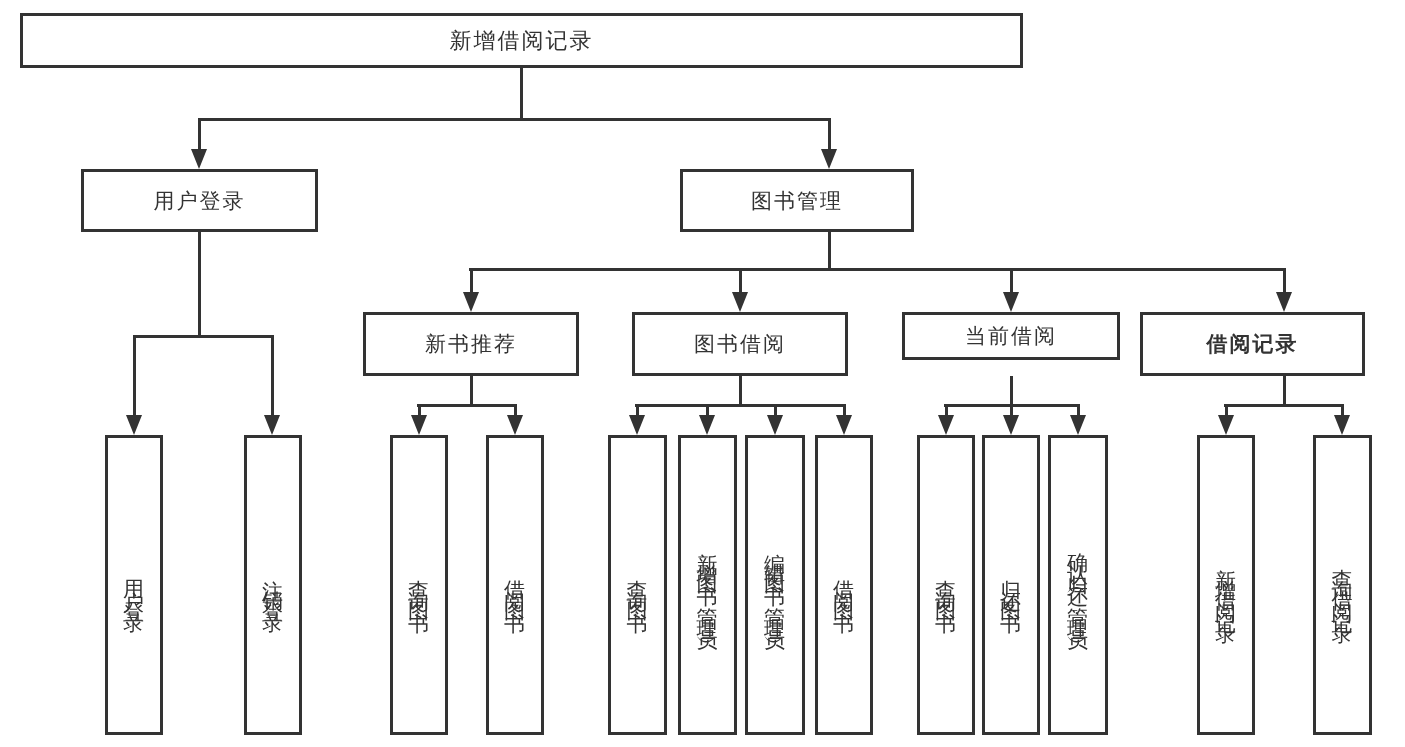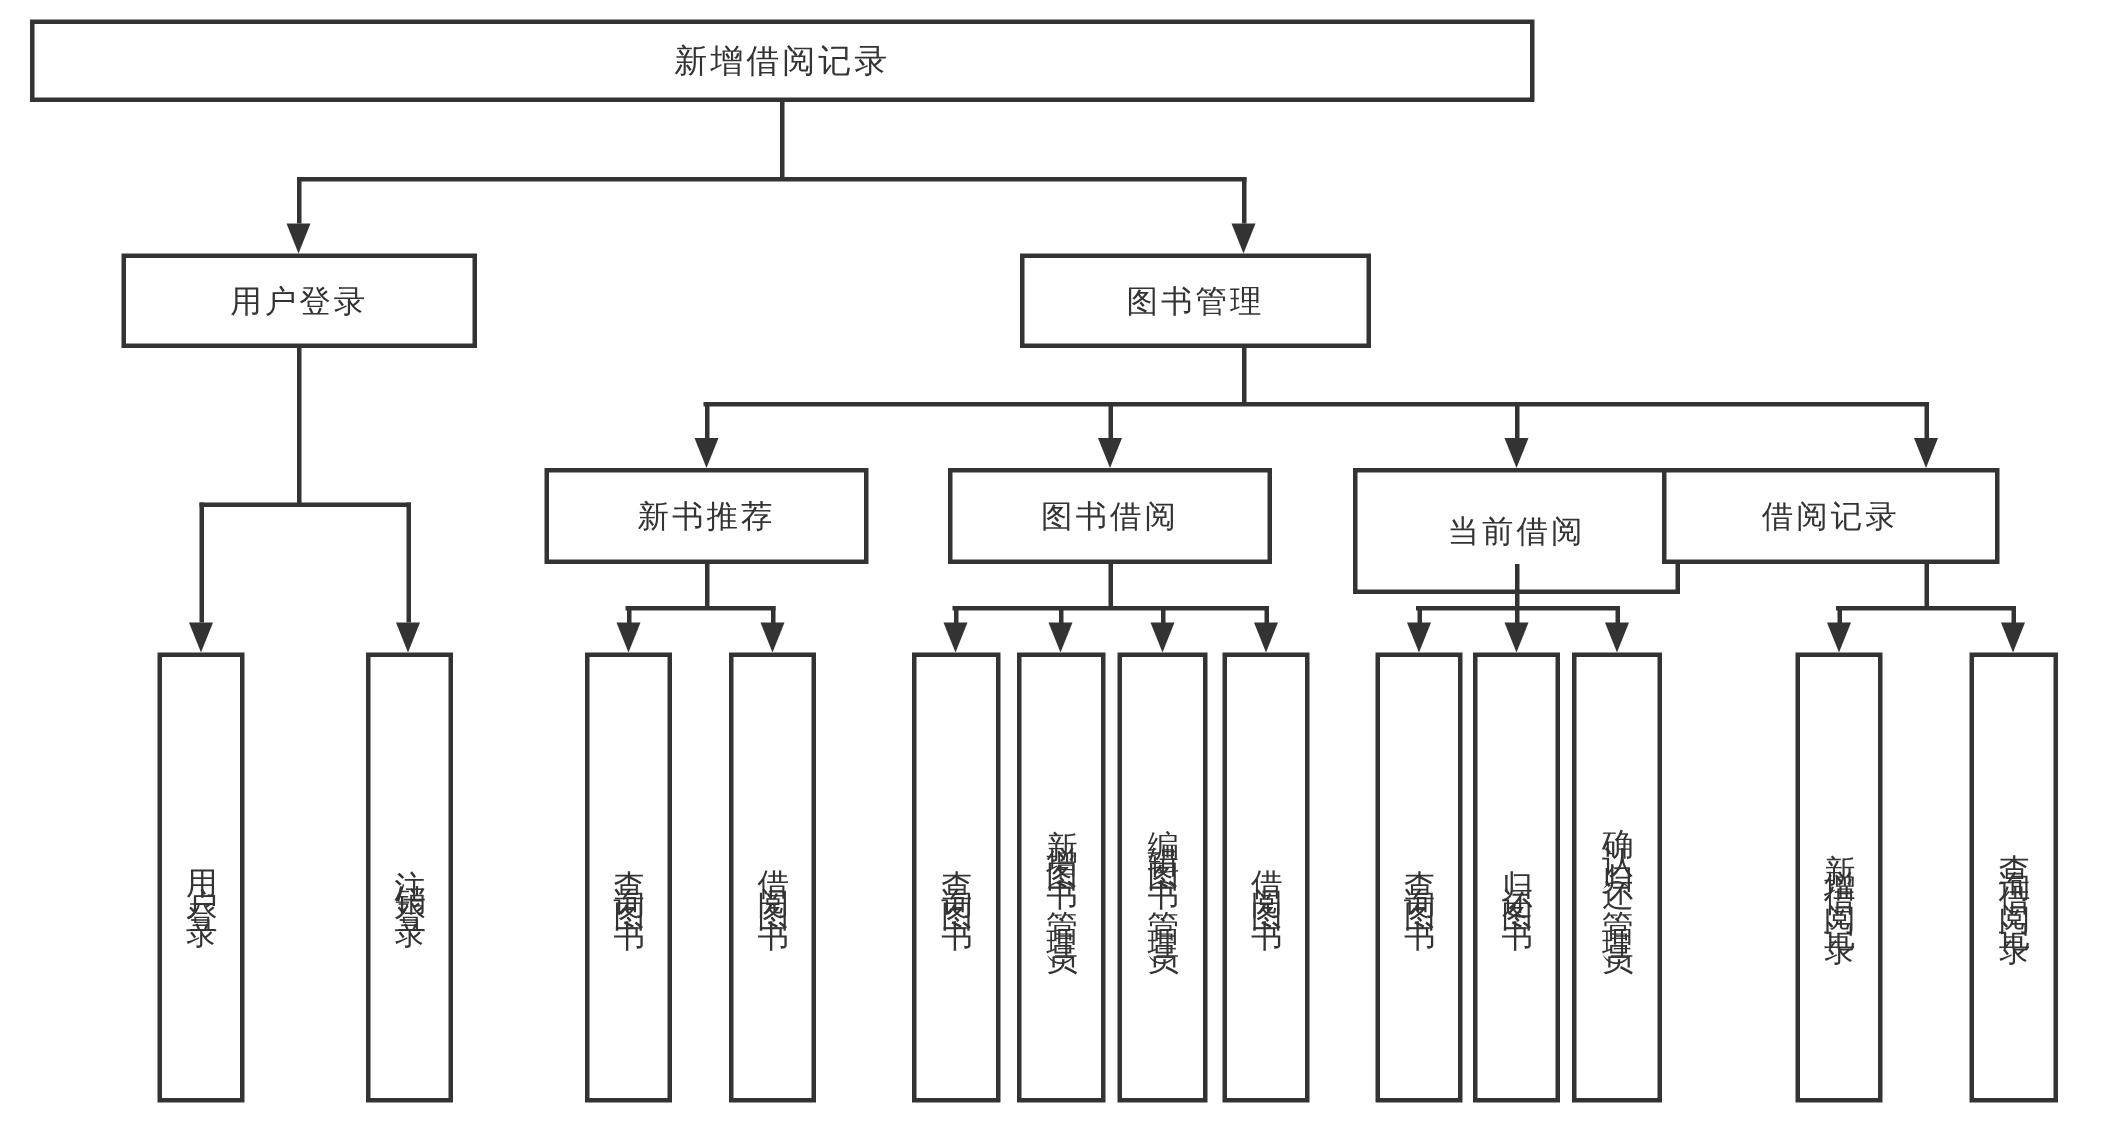--- a/index.html
+++ b/index.html
@@ -60,22 +60,22 @@
   <div class="ar" style="left:463px;top:292px;"></div>
   <div class="vl" style="left:739px;top:268px;height:24px;"></div>
   <div class="ar" style="left:732px;top:292px;"></div>
   <div class="vl" style="left:1010px;top:268px;height:24px;"></div>
   <div class="ar" style="left:1003px;top:292px;"></div>
   <div class="vl" style="left:1283px;top:268px;height:24px;"></div>
   <div class="ar" style="left:1276px;top:292px;"></div>
 
   <div class="box h" style="left:363px;top:312px;width:216px;height:64px;">新书推荐</div>
   <div class="box h" style="left:632px;top:312px;width:216px;height:64px;">图书借阅</div>
-  <div class="box h" style="left:902px;top:312px;width:218px;height:84px;">当前借阅</div>
-  <div class="box h" style="left:1108px;top:312px;width:225px;height:64px;">借阅记录</div>
+  <div class="box h" style="left:902px;top:312px;width:218px;height:48px;">当前借阅</div>
+  <div class="box h" style="left:1140px;top:312px;width:225px;height:64px;font-weight:bold;">借阅记录</div>
 
   <div class="vl" style="left:470px;top:376px;height:29px;"></div>
   <div class="vl" style="left:739px;top:376px;height:29px;"></div>
   <div class="vl" style="left:1010px;top:376px;height:29px;"></div>
   <div class="vl" style="left:1283px;top:376px;height:29px;"></div>
 
   <div class="hl" style="left:417px;top:404px;width:100px;"></div>
   <div class="hl" style="left:635px;top:404px;width:211px;"></div>
   <div class="hl" style="left:944px;top:404px;width:136px;"></div>
   <div class="hl" style="left:1224px;top:404px;width:120px;"></div>

